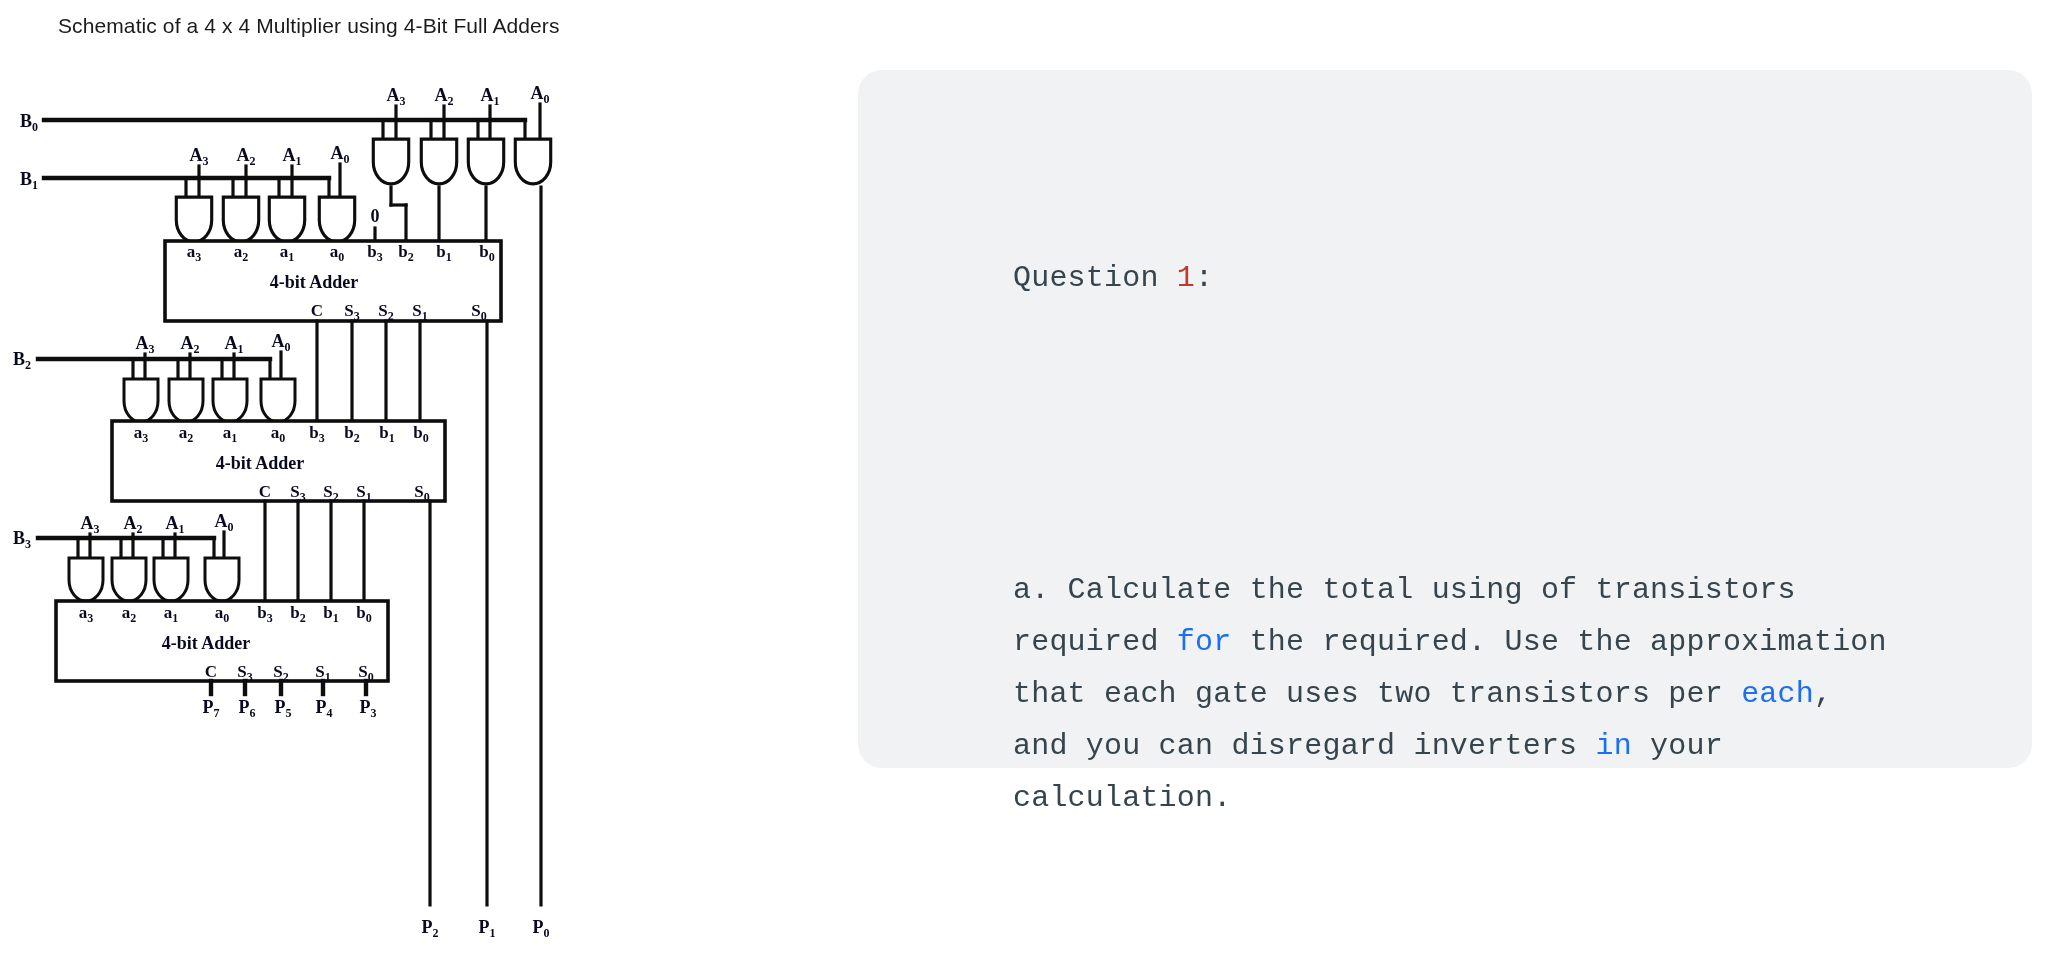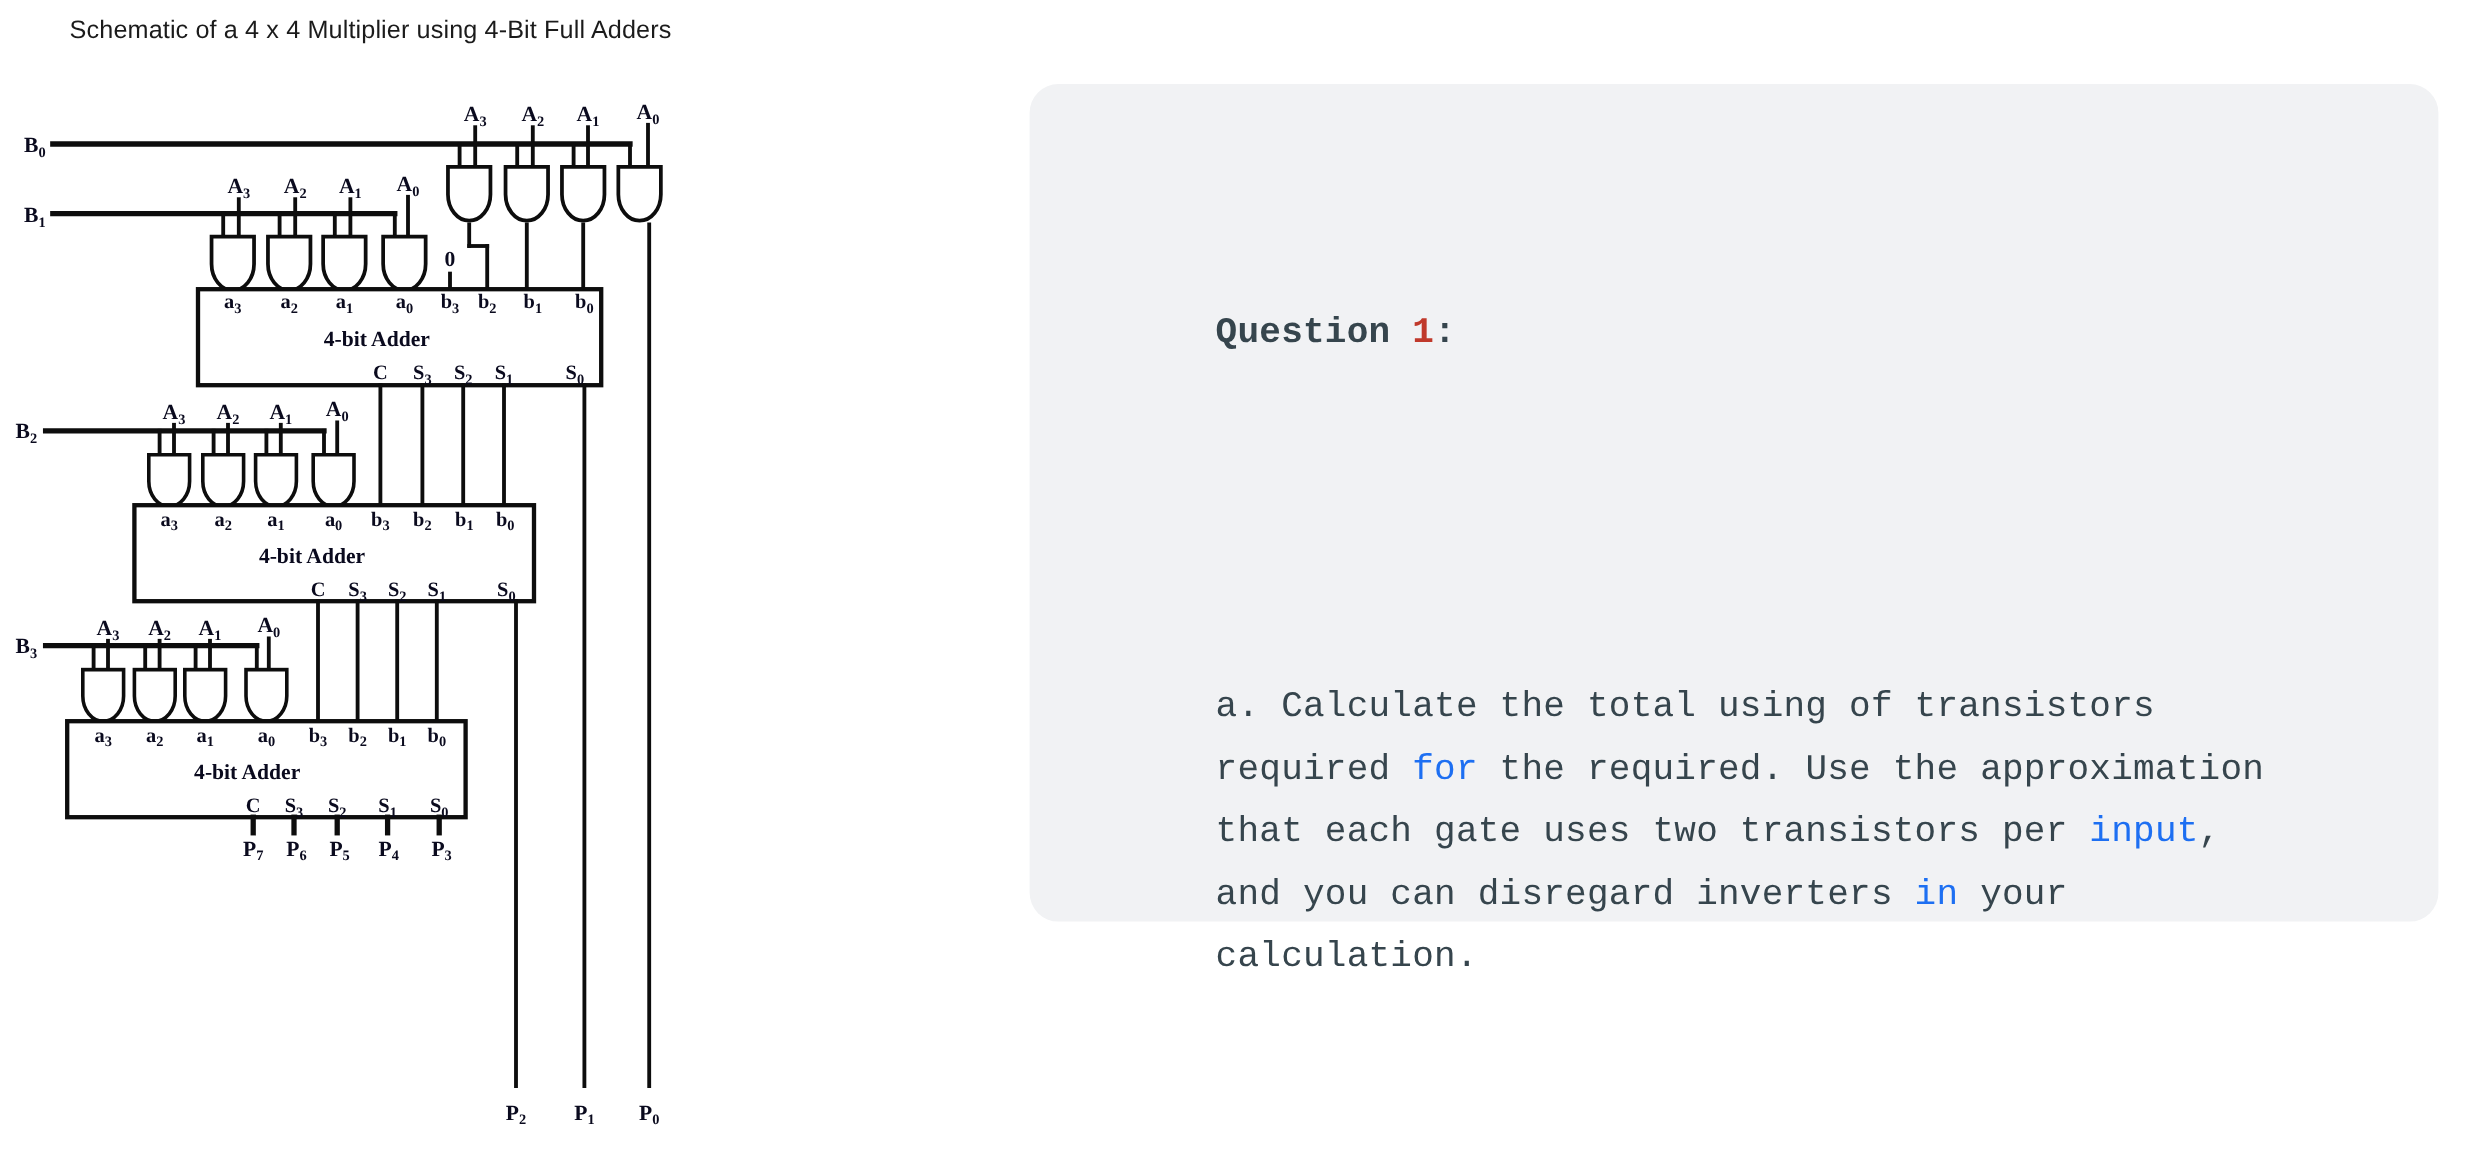--- a/index.html
+++ b/index.html
@@ -37,21 +37,21 @@
     position:absolute;
     left:1013px; top:148px;
     width:1000px;
     font-family:"Liberation Mono","DejaVu Sans Mono",monospace;
     font-size:30px;
     line-height:52px;
     color:#36454d;
     white-space:pre-wrap;
     letter-spacing:0.2px;
   }
-  .q-head{display:block;font-weight:bold;}
+  .q-head{display:block;}
   .kw-red{color:#c0392b;}
   .kw-blue{color:#1d6ff2;text-align:right;}
   .q-gap{display:block;height:52px;}
   .q-para{display:block;}
 </style>
 </head>
 <body>
 
 <div id="root">
 
@@ -260,20 +260,20 @@
     <text class="lblBig" x="368" y="713">P<tspan class="sub" dy="4">3</tspan></text>
   </svg>
 
   <div class="question-panel"></div>
 
   <div class="question-body">
     <span class="q-head"><span>Question </span><span class="kw-red">1</span><span>:</span></span>
     <span class="q-gap"></span>
     <span class="q-para"><span>a. Calculate the total using of transistors
 required </span><span class="kw-blue">for</span><span> the required. Use the approximation
-that each gate uses two transistors per </span><span class="kw-blue">input</span><span>,
+that each gate uses two transistors per </span><span class="kw-blue">each</span><span>,
 and you can disregard inverters </span><span class="kw-blue">in</span><span> your
 calculation.</span></span>
     <span class="q-gap"></span>
     
   </div>
 
 </div>
 
 </body></html>

